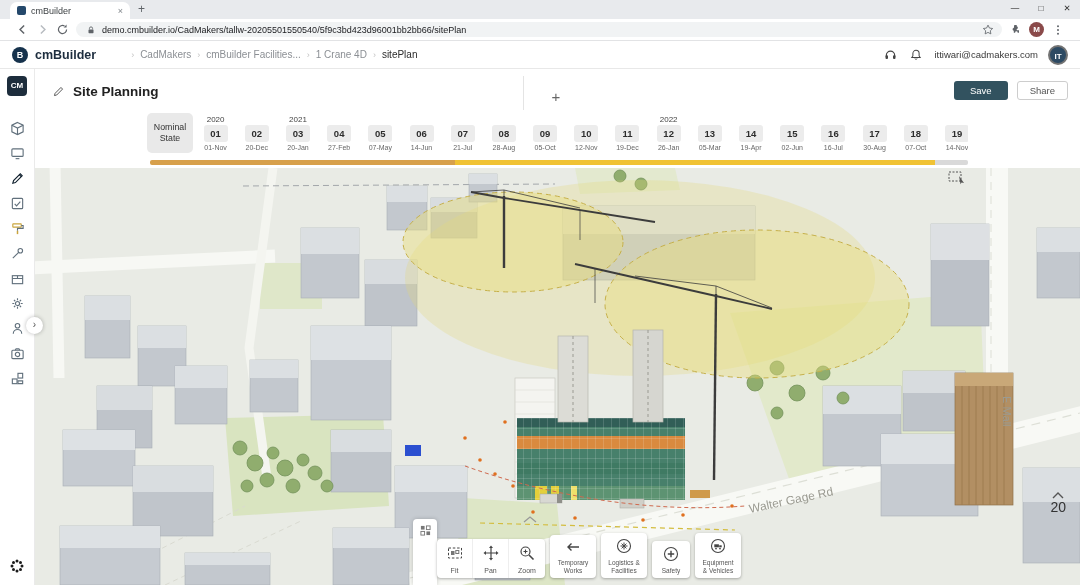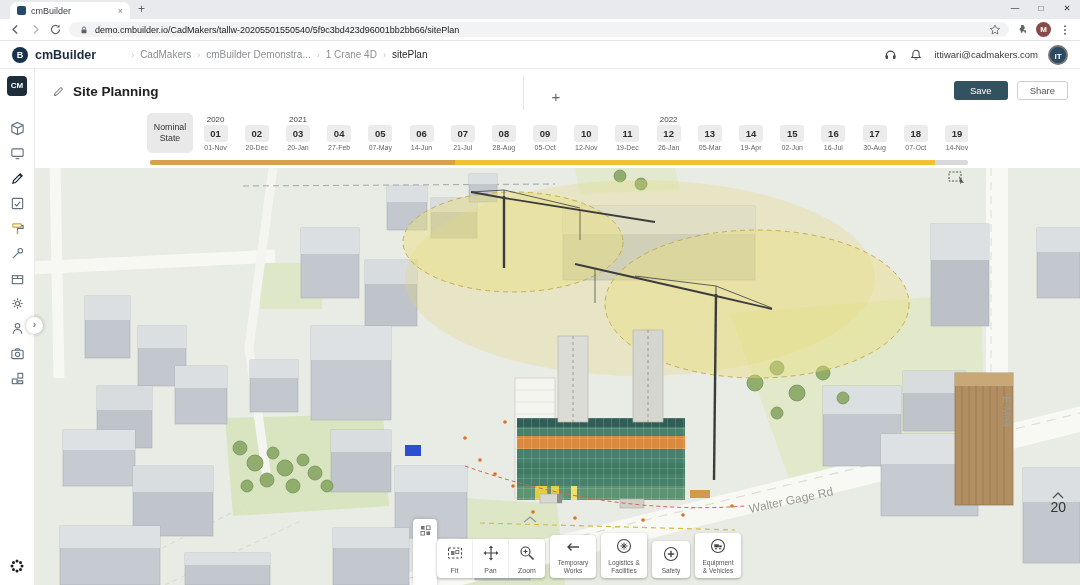--- a/index.html
+++ b/index.html
@@ -10,21 +10,21 @@
   
   .tabstrip { height:19px; background:#e8eaed; display:flex; align-items:flex-end; padding-left:10px; flex:none; }
   .tab { width:120px; height:17px; background:#fff; border-radius:7px 7px 0 0; display:flex; align-items:center; gap:5px; padding:0 7px; }
   .favicon { width:9px; height:9px; border-radius:2px; background:#24486b; flex:none; }
   .tab-title { font-size:9px; color:#3c4043; white-space:nowrap; overflow:hidden; flex:1; }
   .tab-close { font-size:9px; color:#80868b; cursor:pointer; }
   .newtab { margin-left:8px; align-self:center; font-size:12px; color:#5f6368; line-height:19px; }
   .wincontrols { margin-left:auto; display:flex; align-self:flex-start; }
   .wincontrols span { width:26px; text-align:center; font-size:8.5px; color:#333; line-height:16px; }
 
-  .addressbar { height:22px; background:#fff; border-bottom:1px solid #e2e3e5; display:flex; align-items:center; gap:7px; padding:0 9px; flex:none; }
+  .addressbar { height:22px; background:#fff; border-bottom:1px solid #e2e3e5; display:flex; align-items:center; gap:7px; padding:0 16px; flex:none; }
   .nav-ic { width:13px; height:13px; flex:none; display:flex; align-items:center; justify-content:center; }
   .urlpill { flex:1; height:15px; background:#f1f3f4; border-radius:8px; display:flex; align-items:center; gap:5px; padding:0 8px; min-width:0; }
   .urltext { font-size:9px; color:#202124; white-space:nowrap; overflow:hidden; flex:1; }
   .mini-avatar { width:15px; height:15px; border-radius:50%; background:#8a4a4a; color:#fff; font-size:8px; font-weight:bold; text-align:center; line-height:15px; flex:none; }
 
   
   .appheader { height:28px; background:#fff; border-bottom:1px solid #e8e8e8; display:flex; align-items:center; gap:7px; padding:0 12px; flex:none; }
   .logo-badge { width:16px; height:16px; border-radius:50%; background:#16324c; color:#fff; font-size:9px; font-weight:bold; text-align:center; line-height:16px; }
   .logo-text { font-size:12.5px; font-weight:bold; color:#1d2d3e; }
   .crumbs { display:flex; align-items:center; gap:6px; margin-left:28px; }
@@ -150,21 +150,21 @@
     </span>
   </div>
 
   <div class="appheader">
     <span class="logo-badge">B</span>
     <span class="logo-text">cmBuilder</span>
     <span class="crumbs" id="crumbs">
         <span class="crumb-sep">›</span>
         <span class="crumb">CadMakers</span>
         <span class="crumb-sep">›</span>
-        <span class="crumb">cmBuilder Demonstra...</span>
+        <span class="crumb">cmBuilder Facilities...</span>
         <span class="crumb-sep">›</span>
         <span class="crumb">1 Crane 4D</span>
         <span class="crumb-sep">›</span>
         <span class="crumb current">sitePlan</span>
       </span>
     <span class="hdr-right">
       <span class="hicon">
         <svg width="15" height="15" viewBox="0 0 18 18">
             <path d="M4 11 v-1 a5 5 0 0 1 10 0 v1" fill="none" stroke="#444" stroke-width="1.4"></path>
             <rect x="3" y="10" width="3" height="4.5" rx="1.2" fill="#444"></rect>

